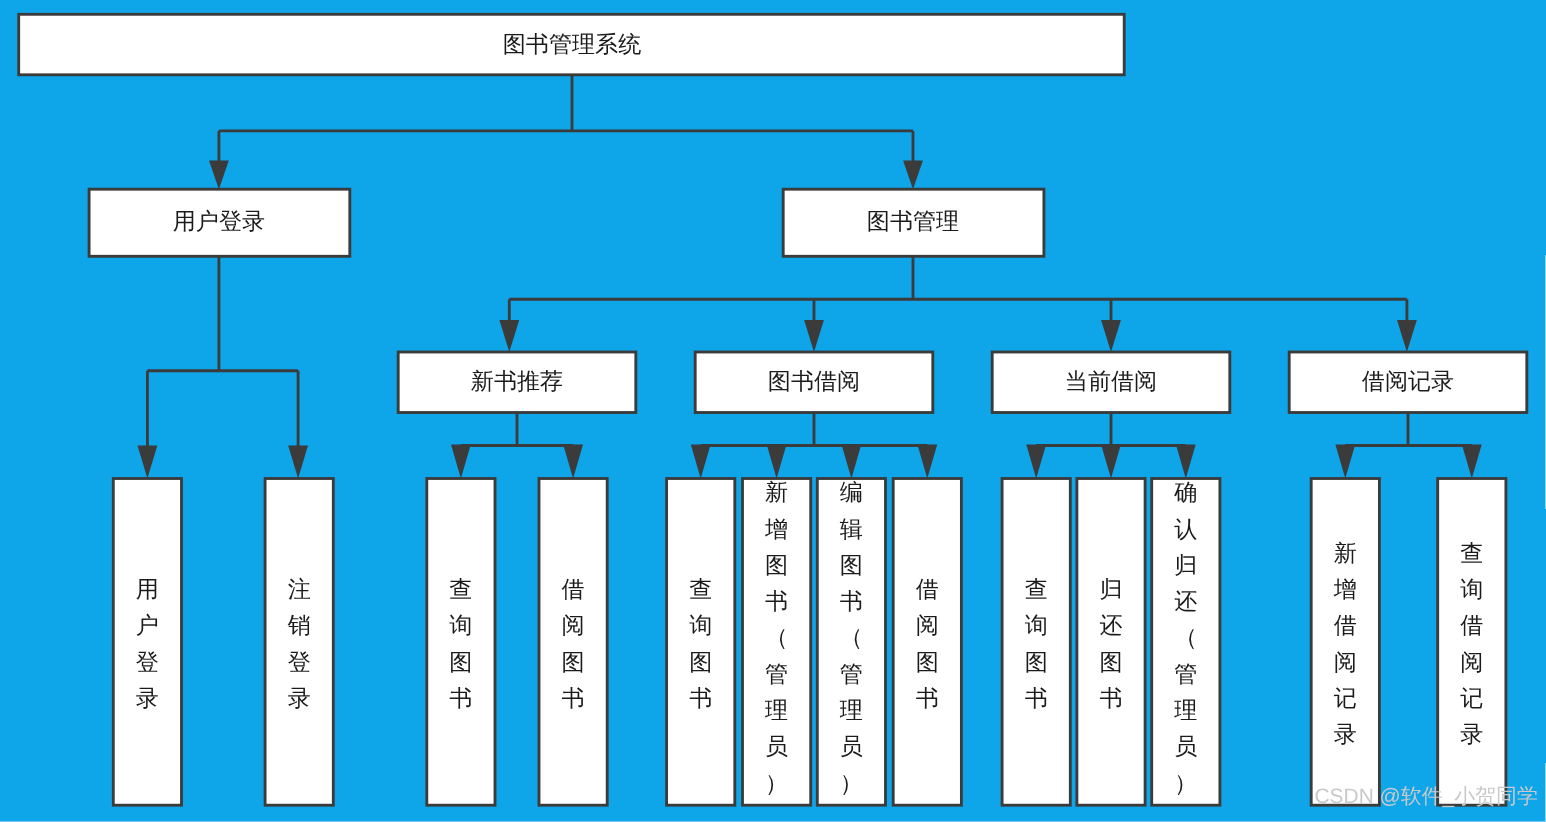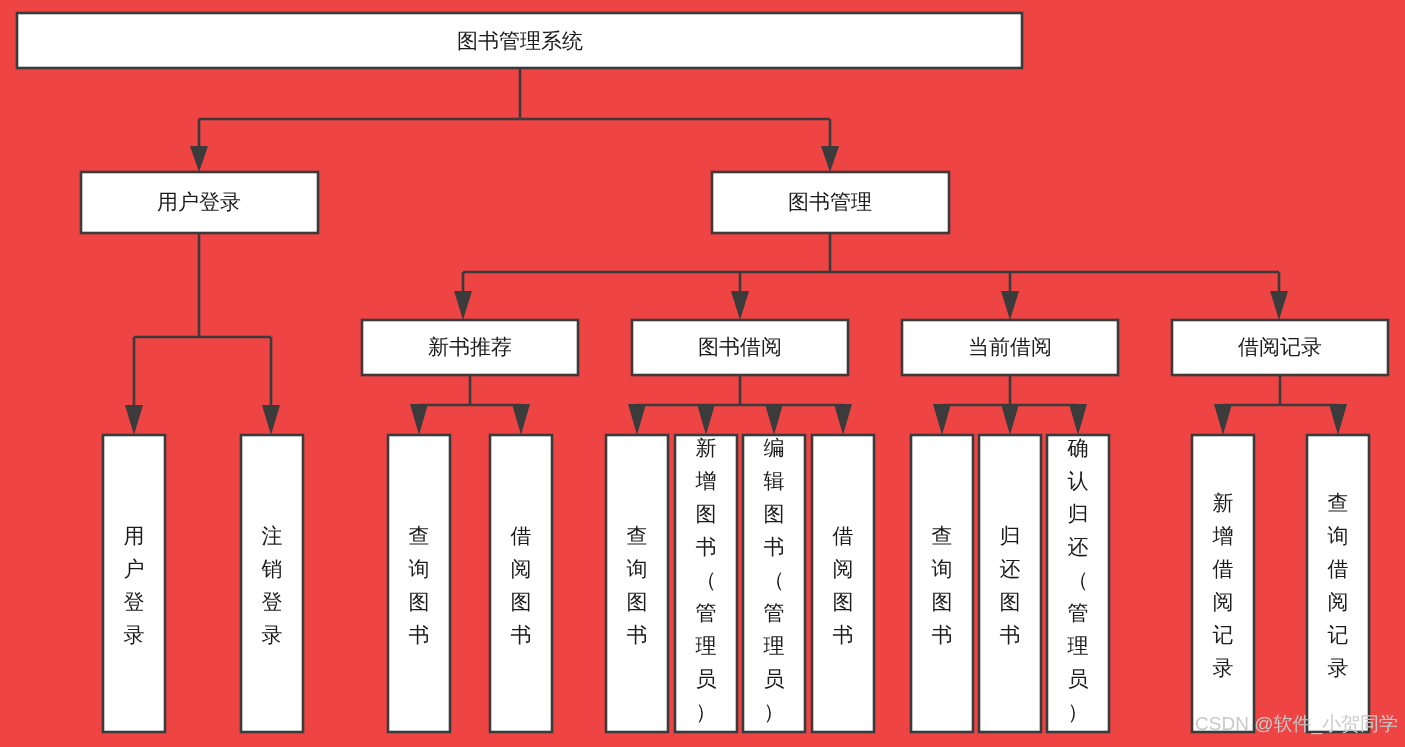--- a/index.html
+++ b/index.html
@@ -8,21 +8,21 @@
     padding: 0;
     background: #ffffff;
   }
   body {
     font-family: "Liberation Sans", "DejaVu Sans", sans-serif;
   }
   #diagram-root {
     position: relative;
     width: 1405px;
     height: 747px;
-    background: #ef4444;
+    background: #0ea5e9;
     overflow: hidden;
   }
   svg.diagram-canvas {
     position: absolute;
     left: 0;
     top: 0;
     width: 1405px;
     height: 747px;
     display: block;
   }

